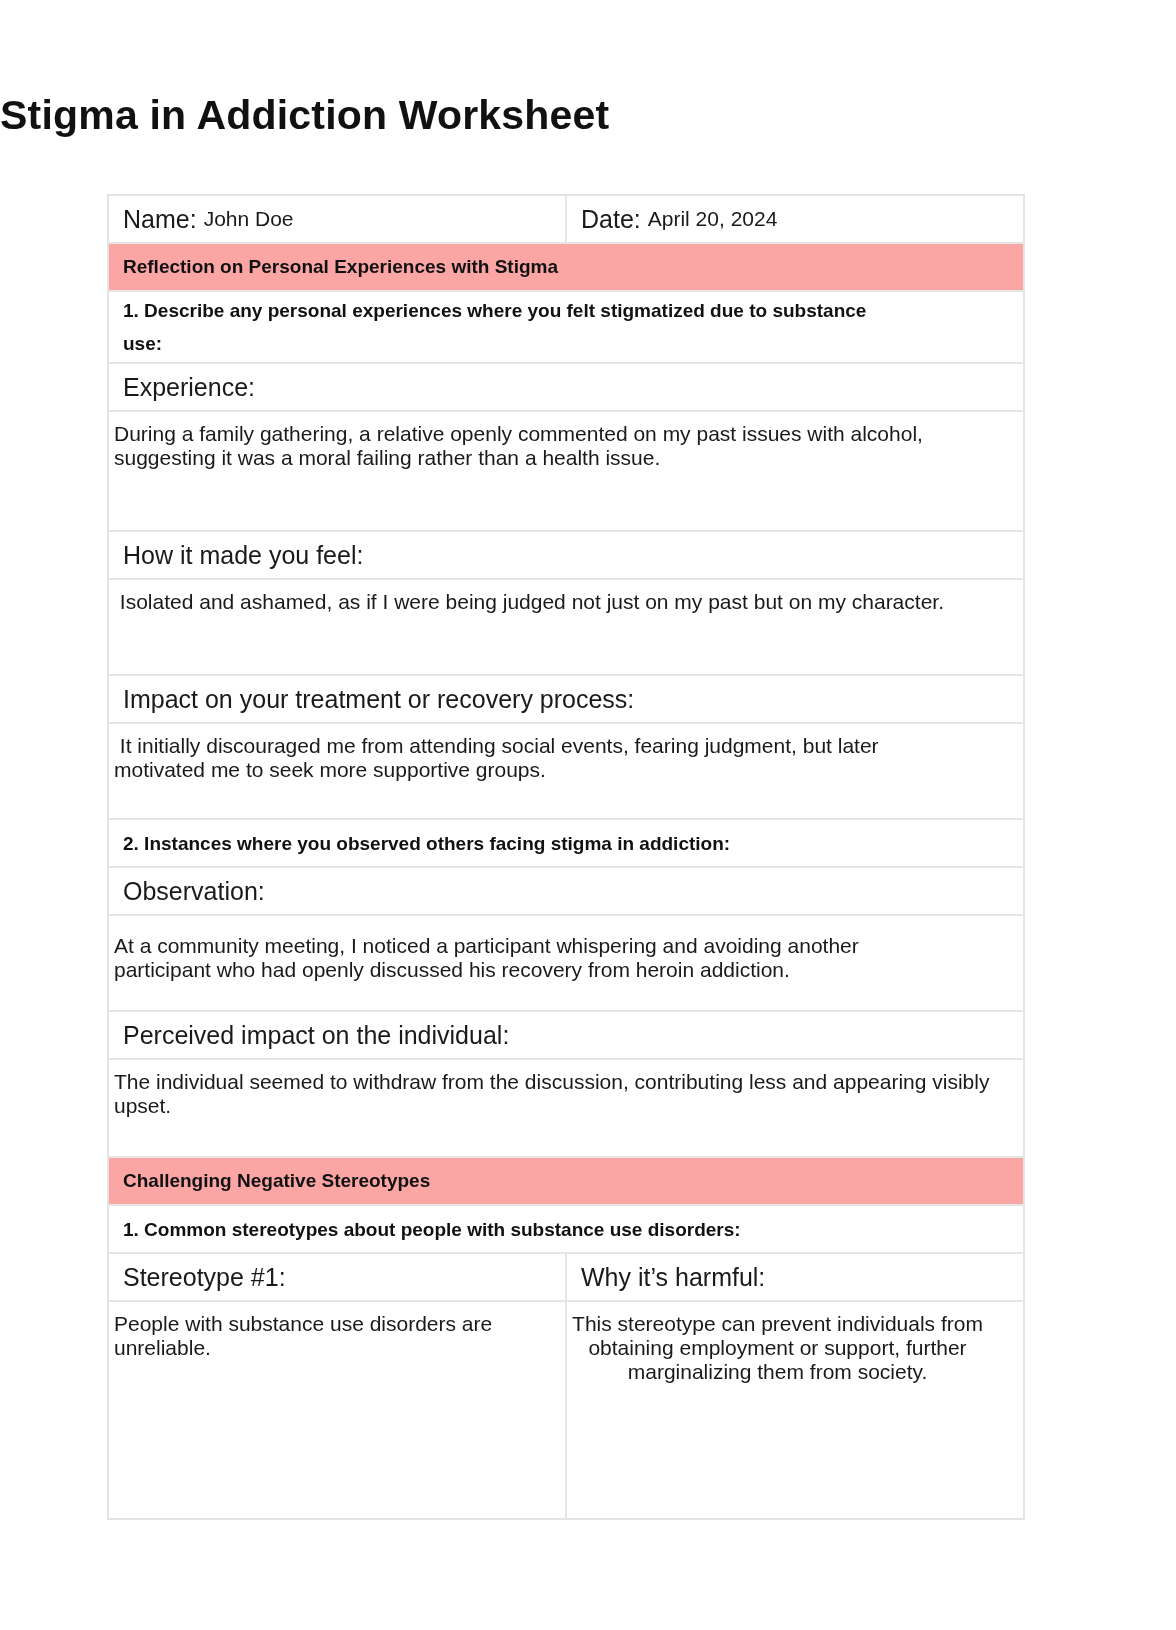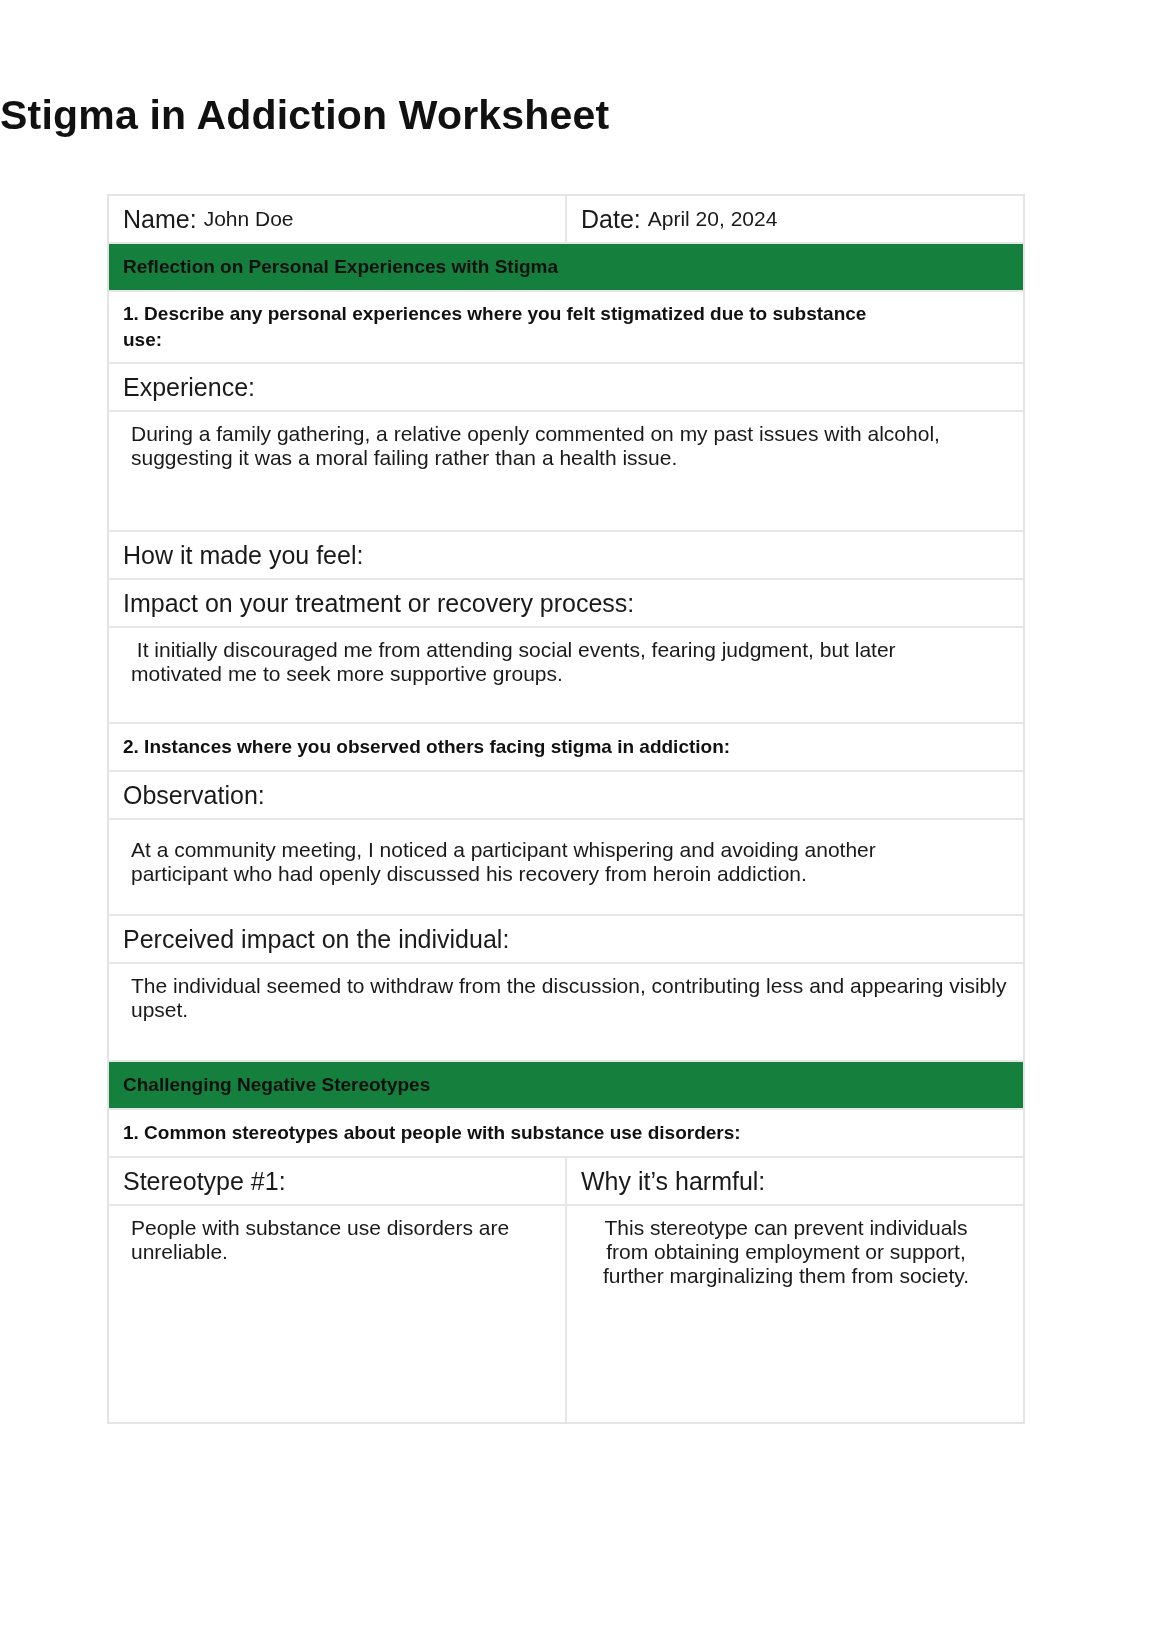--- a/index.html
+++ b/index.html
@@ -37,26 +37,26 @@
     .cell {
       box-sizing: border-box;
       flex: 1 1 0;
       padding: 0 14px;
       display: flex;
       align-items: center;
     }
     .cell + .cell { border-left: 2px solid #e6e6e6; }
     .label { font-size: 25px; color: #1a1a1a; }
     .value { font-size: 21px; margin-left: 7px; color: #1a1a1a; }
-    .section-head { background: #15803d; }
+    .section-head { background: #fca5a5; }
     .section-head .cell, .question .cell { font-size: 19px; font-weight: bold; }
-    .question .cell { line-height: 26px; }
+    .question .cell { line-height: 33px; }
     .answer .cell {
       align-items: flex-start;
-      padding: 10px 6px 0 22px;
+      padding: 10px 6px 0 5px;
       font-size: 21px;
       line-height: 24px;
       color: #1a1a1a;
     }
     .h46 { height: 48px; }
   </style>
 </head>
 <body>
 
 <h1 class="title">Stigma in Addiction Worksheet</h1>
@@ -84,20 +84,23 @@
 
   <div class="row h46">
     <div class="cell label">Experience:</div>
   </div>
   <div class="row answer" style="height:120px;">
     <div class="cell">During a family gathering, a relative openly commented on my past issues with alcohol, suggesting it was a moral failing rather than a health issue.</div>
   </div>
 
   <div class="row h46">
     <div class="cell label">How it made you feel:</div>
+  </div>
+  <div class="row answer" style="height:96px;">
+    <div class="cell" style="white-space:pre;"> Isolated and ashamed, as if I were being judged not just on my past but on my character.</div>
   </div>
 
   <div class="row h46">
     <div class="cell label">Impact on your treatment or recovery process:</div>
   </div>
   <div class="row answer" style="height:96px;">
     <div class="cell" style="white-space:pre-wrap; padding-right:70px;"> It initially discouraged me from attending social events, fearing judgment, but later motivated me to seek more supportive groups.</div>
   </div>
 
   <div class="row h46 question">

